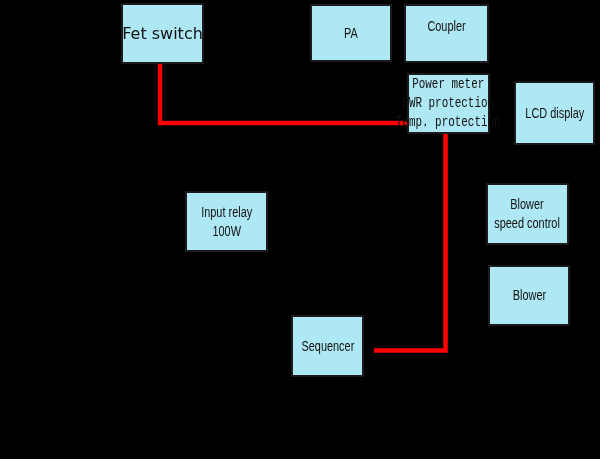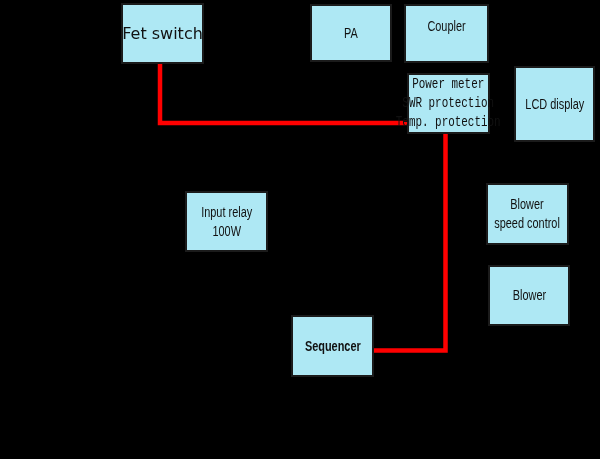--- a/index.html
+++ b/index.html
@@ -70,21 +70,21 @@
   </div>
 
   <div class="node" style="left:407px;top:73px;width:83px;height:61px;font-family:Liberation Mono, monospace;">
     <div class="cond">
       <div>Power meter</div>
       <div>SWR protection</div>
       <div>Temp. protection</div>
     </div>
   </div>
 
-  <div class="node" style="left:514px;top:66px;width:81px;height:76px;">
+  <div class="node" style="left:514px;top:81px;width:81px;height:64px;">
     <span class="cond">LCD display</span>
   </div>
 
   <div class="node" style="left:185px;top:191px;width:83px;height:61px;">
     <div class="cond">
       <div>Input relay</div>
       <div>100W</div>
     </div>
   </div>
 
@@ -92,17 +92,17 @@
     <div class="cond">
       <div>Blower</div>
       <div>speed control</div>
     </div>
   </div>
 
   <div class="node" style="left:488px;top:265px;width:82px;height:61px;">
     <span class="cond">Blower</span>
   </div>
 
-  <div class="node" style="left:291px;top:315px;width:83px;height:62px;font-weight:bold;">
+  <div class="node" style="left:291px;top:315px;width:73px;height:62px;">
     <span class="cond">Sequencer</span>
   </div>
 
 </div>
 
 </body></html>

